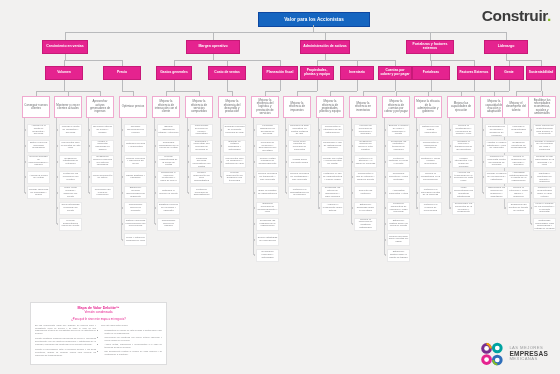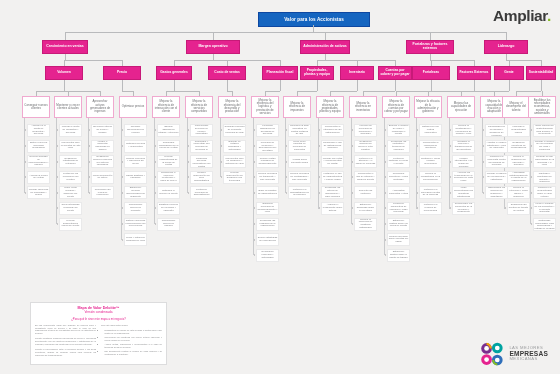--- a/index.html
+++ b/index.html
@@ -89,21 +89,21 @@
   .lmem-txt{line-height:1.02;}
   .lmem-l1{font-size:4.2px;color:#9b9c9e;letter-spacing:0.4px;}
   .lmem-l2{font-size:6.6px;color:#3b3b3b;font-weight:bold;letter-spacing:0.2px;}
   .lmem-l3{font-size:4.2px;color:#9b9c9e;letter-spacing:0.4px;}
 </style>
 </head>
 <body>
 
 <div id="canvas">
 
-  <div class="deloitte"><span>Ampliar</span><span class="dot">.</span></div>
+  <div class="deloitte"><span>Construir</span><span class="dot">.</span></div>
 
   <div class="root">Valor para los Accionistas</div>
 
   <div id="lines">
       <div class="ln lnv" style="left: 313px; top: 25px; height: 7px;"></div>
       <div class="ln lnh" style="left: 65px; top: 32px; width: 441px;"></div>
       <div class="ln lnv" style="left: 65px; top: 32px; height: 8px;"></div>
       <div class="ln lnv" style="left: 213px; top: 32px; height: 8px;"></div>
       <div class="ln lnv" style="left: 325px; top: 32px; height: 8px;"></div>
       <div class="ln lnv" style="left: 430px; top: 32px; height: 8px;"></div>

